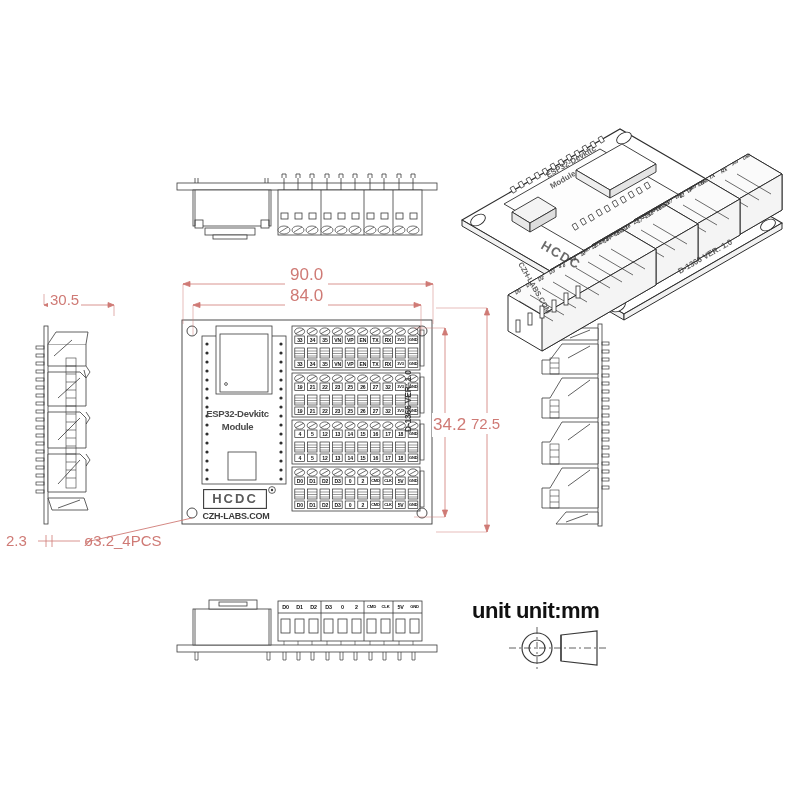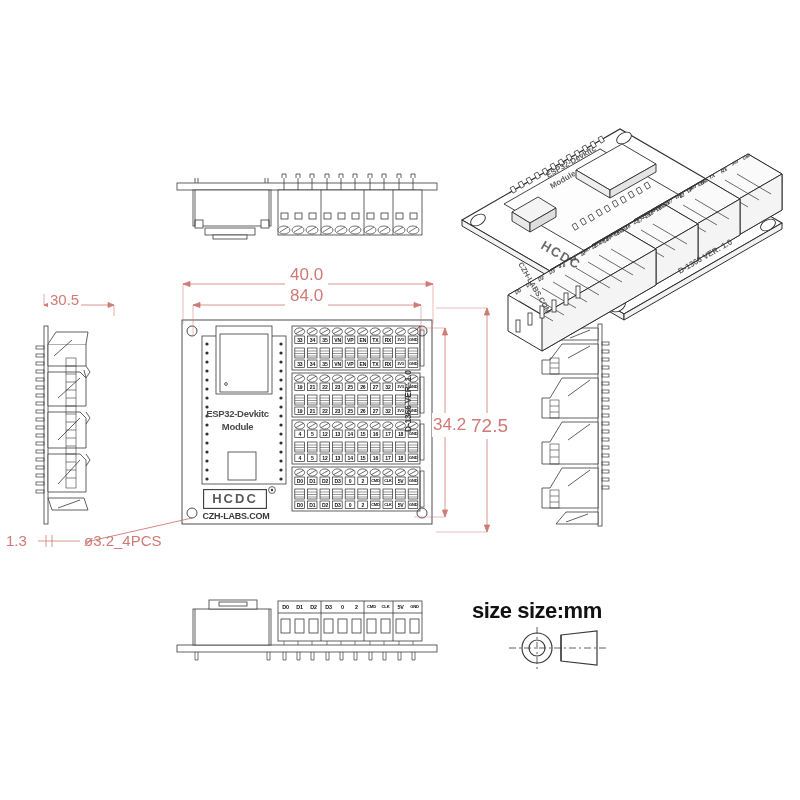--- a/index.html
+++ b/index.html
@@ -182,21 +182,21 @@
 
 <div class="abs" style="left:36px;top:533px;width:46px;height:16px;">
   <svg width="46" height="16" viewBox="0 0 46 16">
     <g stroke="#cf7a75" fill="#cf7a75" stroke-width="0.8">
       <line x1="2" y1="8" x2="44" y2="8"></line>
       <line x1="10" y1="2" x2="10" y2="14"></line>
       <line x1="16" y1="2" x2="16" y2="14"></line>
     </g>
   </svg>
 </div>
-<div class="dim abs" style="left:6px;top:532px;font-size:15px;">1.3</div>
+<div class="dim abs" style="left:6px;top:532px;font-size:15px;">2.3</div>
 
 <div class="abs" style="left:180px;top:318px;width:254px;height:208px;">
   <svg width="254" height="208" viewBox="0 0 254 208">
 
     <rect x="2" y="2" width="250" height="204" fill="#ffffff" stroke="#3a3a3a" stroke-width="0.9"></rect>
 
     <g stroke="#3a3a3a" fill="#ffffff" stroke-width="0.9">
       <circle cx="12" cy="13" r="5"></circle>
         <circle cx="242" cy="13" r="5"></circle>
       <circle cx="12" cy="195" r="5"></circle>
@@ -774,21 +774,21 @@
   <svg width="256" height="18" viewBox="0 0 256 18">
     <g stroke="#cf7a75" fill="#cf7a75" stroke-width="0.8">
       <line x1="3" y1="12" x2="253" y2="12"></line>
       <path d="M3 12 l7 -2.6 v5.2 Z"></path>
         <path d="M253 12 l-7 -2.6 v5.2 Z"></path>
       <line x1="3" y1="12" x2="3" y2="52" stroke-width="0.5"></line>
       <line x1="253" y1="12" x2="253" y2="52" stroke-width="0.5"></line>
     </g>
   </svg>
 </div>
-<div class="dim abs" style="left:285px;top:265px;font-size:17px;background:#fff;padding:0 5px;">40.0</div>
+<div class="dim abs" style="left:285px;top:265px;font-size:17px;background:#fff;padding:0 5px;">90.0</div>
 
 <div class="abs" style="left:190px;top:293px;width:234px;height:18px;">
   <svg width="234" height="18" viewBox="0 0 234 18">
     <g stroke="#cf7a75" fill="#cf7a75" stroke-width="0.8">
       <line x1="3" y1="12" x2="231" y2="12"></line>
       <path d="M3 12 l7 -2.6 v5.2 Z"></path>
         <path d="M231 12 l-7 -2.6 v5.2 Z"></path>
       <line x1="3" y1="12" x2="3" y2="42" stroke-width="0.5"></line>
       <line x1="231" y1="12" x2="231" y2="42" stroke-width="0.5"></line>
     </g>
@@ -813,21 +813,21 @@
   <svg width="18" height="230" viewBox="0 0 18 230">
     <g stroke="#cf7a75" fill="#cf7a75" stroke-width="0.8">
       <line x1="9" y1="3" x2="9" y2="227"></line>
       <path d="M9 3 l-2.6 7 h5.2 Z"></path>
         <path d="M9 227 l-2.6 -7 h5.2 Z"></path>
       <line x1="9" y1="3" x2="-42" y2="3" stroke-width="0.5"></line>
       <line x1="9" y1="227" x2="-42" y2="227" stroke-width="0.5"></line>
     </g>
   </svg>
 </div>
-<div class="dim abs" style="left:470px;top:413px;font-size:19px;background:#fff;padding:2px 1px;">72.5</div>
+<div class="dim abs" style="left:470px;top:413px;font-size:15px;background:#fff;padding:2px 1px;">72.5</div>
 
 <div class="abs" style="left:80px;top:516px;width:120px;height:32px;">
   <svg width="120" height="32" viewBox="0 0 120 32">
     <line x1="6" y1="26" x2="112" y2="2" stroke="#cf7a75" stroke-width="0.9"></line>
   </svg>
 </div>
 <div class="dim abs" style="left:84px;top:532px;font-size:15px;">ø3.2_4PCS</div>
 
 <div class="abs" style="left:540px;top:318px;width:90px;height:215px;">
   <svg width="90" height="215" viewBox="0 0 90 215">
@@ -960,21 +960,21 @@
     <div class="lbl" style="left: 132.5px; top: 9px; width: 12px; font-size: 5.4px;">D2</div>
     <div class="lbl" style="left: 147.5px; top: 9px; width: 12px; font-size: 5.4px;">D3</div>
     <div class="lbl" style="left: 161.5px; top: 9px; width: 12px; font-size: 5.4px;">0</div>
     <div class="lbl" style="left: 175.5px; top: 9px; width: 12px; font-size: 5.4px;">2</div>
     <div class="lbl" style="left: 190.5px; top: 9px; width: 12px; font-size: 4.2px;">CMD</div>
     <div class="lbl" style="left: 204.5px; top: 9px; width: 12px; font-size: 4.2px;">CLK</div>
     <div class="lbl" style="left: 219.5px; top: 9px; width: 12px; font-size: 5.4px;">5V</div>
     <div class="lbl" style="left: 233.5px; top: 9px; width: 12px; font-size: 4.2px;">GND</div>
   </div>
 
-<div class="abs" style="left:472px;top:598px;font-size:22px;font-weight:bold;color:#111;letter-spacing:-0.5px;">size size:mm</div>
+<div class="abs" style="left:472px;top:598px;font-size:22px;font-weight:bold;color:#111;letter-spacing:-0.5px;">unit unit:mm</div>
 <div class="abs" style="left:505px;top:625px;width:110px;height:46px;">
   <svg width="110" height="46" viewBox="0 0 110 46">
     <g stroke="#3a3a3a" fill="none" stroke-width="1.2">
       <circle cx="32" cy="23" r="15"></circle>
       <circle cx="32" cy="23" r="8"></circle>
       <path d="M56 10 L92 6 L92 40 L56 36 Z"></path>
       <line x1="56" y1="10" x2="56" y2="36"></line>
     </g>
     <g stroke="#3a3a3a" stroke-width="0.8" stroke-dasharray="7 3 2 3">
       <line x1="4" y1="23" x2="104" y2="23"></line>

